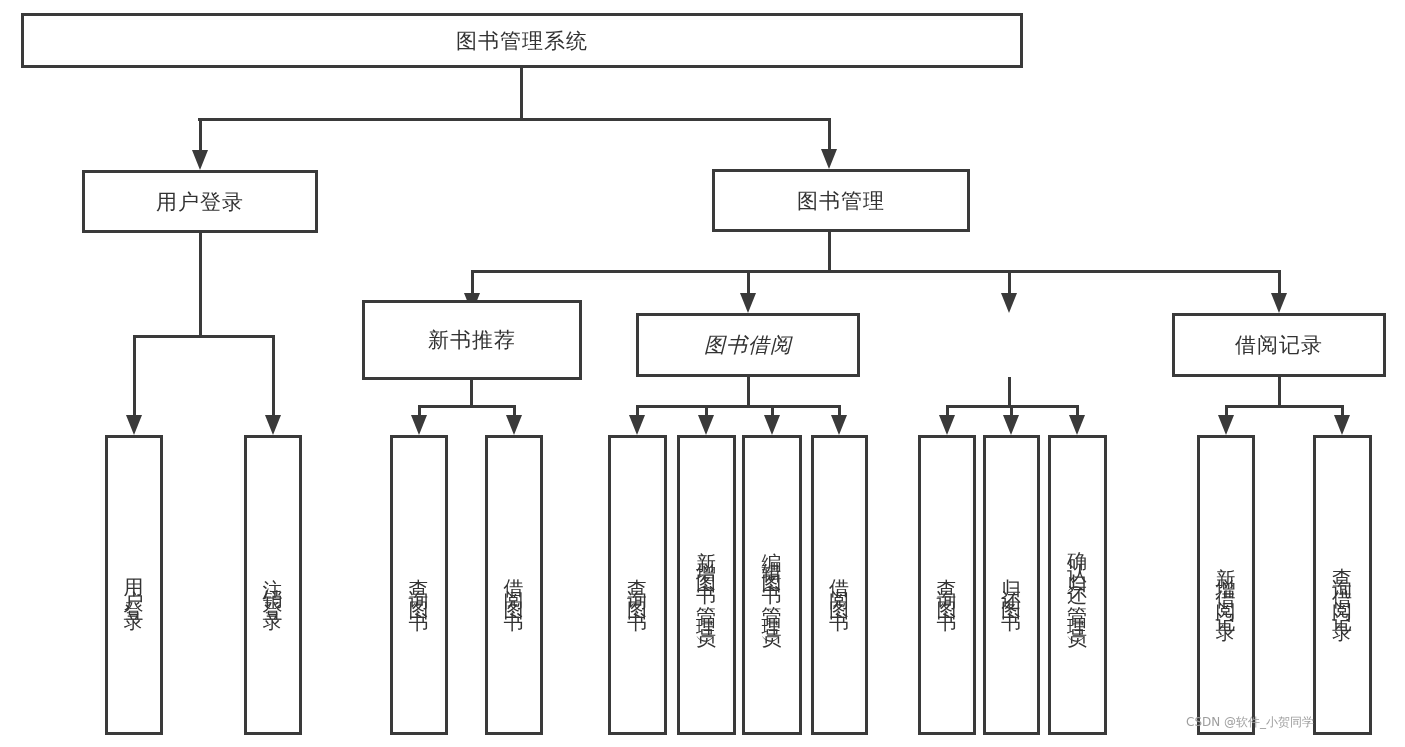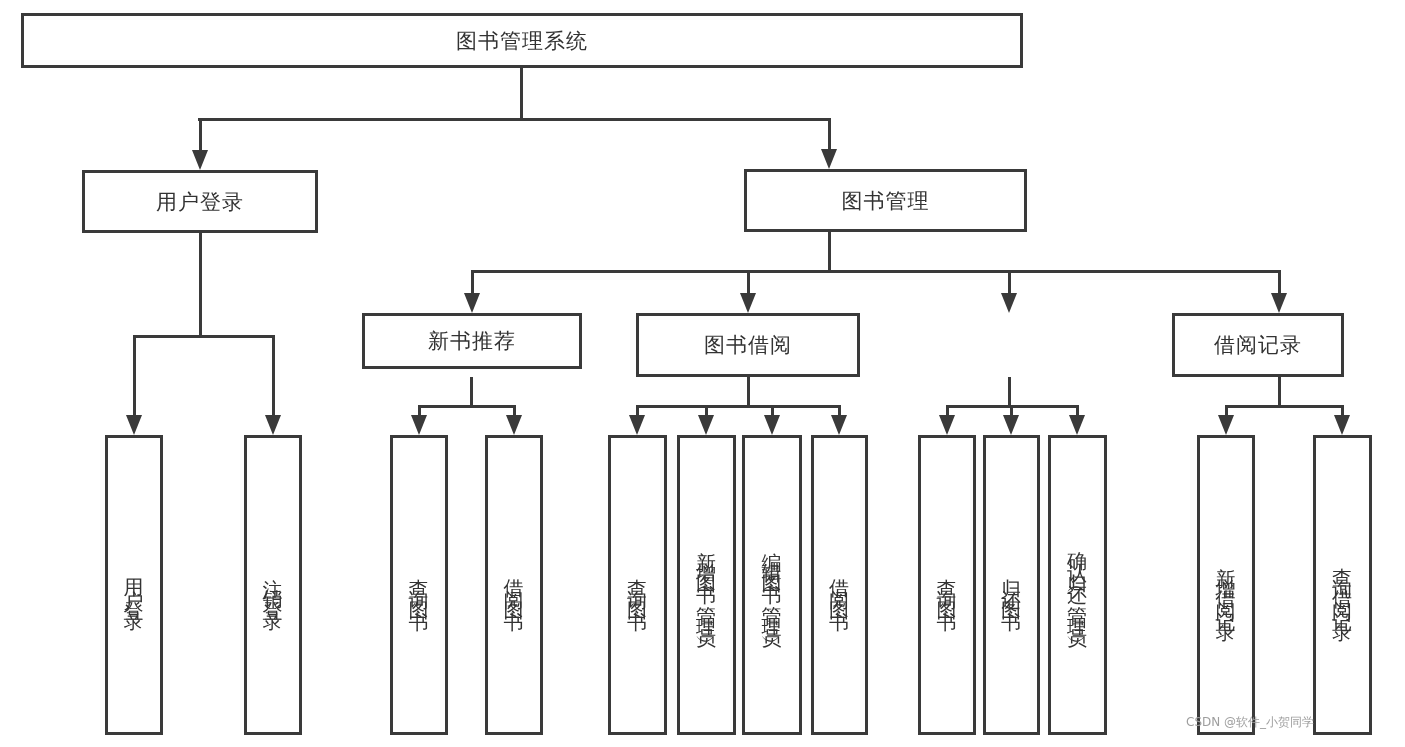--- a/index.html
+++ b/index.html
@@ -70,21 +70,21 @@
     <div class="hl" style="left:198px; top:118px; width:633px;"></div>
     <div class="vl" style="left:199px; top:118px; height:34px;"></div>
     <div class="ar" style="left:192px; top:150px;"></div>
     <div class="vl" style="left:828px; top:118px; height:33px;"></div>
     <div class="ar" style="left:821px; top:149px;"></div>
   </div>
 
   <div class="node" style="left:82px; top:170px; width:236px; height:63px;">
     <span>用户登录</span>
   </div>
-  <div class="node" style="left:712px; top:169px; width:283px; height:63px;margin-left:32px;">
+  <div class="node" style="left:712px; top:169px; width:258px; height:63px;">
     <span>图书管理</span>
   </div>
 
   <div>
     <div class="vl" style="left:199px; top:233px; height:102px;"></div>
     <div class="hl" style="left:133px; top:335px; width:142px;"></div>
     <div class="vl" style="left:133px; top:335px; height:82px;"></div>
     <div class="ar" style="left:126px; top:415px;"></div>
     <div class="vl" style="left:272px; top:335px; height:82px;"></div>
     <div class="ar" style="left:265px; top:415px;"></div>
@@ -96,27 +96,27 @@
     <div class="vl" style="left:471px; top:270px; height:25px;"></div>
     <div class="ar" style="left:464px; top:293px;"></div>
     <div class="vl" style="left:747px; top:270px; height:25px;"></div>
     <div class="ar" style="left:740px; top:293px;"></div>
     <div class="vl" style="left:1008px; top:270px; height:25px;"></div>
     <div class="ar" style="left:1001px; top:293px;"></div>
     <div class="vl" style="left:1278px; top:270px; height:25px;"></div>
     <div class="ar" style="left:1271px; top:293px;"></div>
   </div>
 
-  <div class="node" style="left:362px; top:313px; width:220px; height:56px;">
+  <div class="node" style="left:362px; top:300px; width:220px; height:80px;">
     <span>新书推荐</span>
   </div>
-  <div class="node" style="left:636px; top:313px; width:224px; height:64px;">
+  <div class="node" style="left:636px; top:313px; width:224px; height:64px;font-style:italic;">
     <span>图书借阅</span>
   </div>
-  <div class="node" style="left:1172px; top:313px; width:172px; height:64px;font-family:Liberation Mono, monospace;">
+  <div class="node" style="left:1172px; top:313px; width:214px; height:64px;font-family:Liberation Mono, monospace;">
     <span>借阅记录</span>
   </div>
 
   <div>
     <div class="vl" style="left:470px; top:377px; height:28px;"></div>
     <div class="hl" style="left:418px; top:405px; width:98px;"></div>
     <div class="vl" style="left:418px; top:405px; height:12px;"></div>
     <div class="ar" style="left:411px; top:415px;"></div>
     <div class="vl" style="left:513px; top:405px; height:12px;"></div>
     <div class="ar" style="left:506px; top:415px;"></div>

